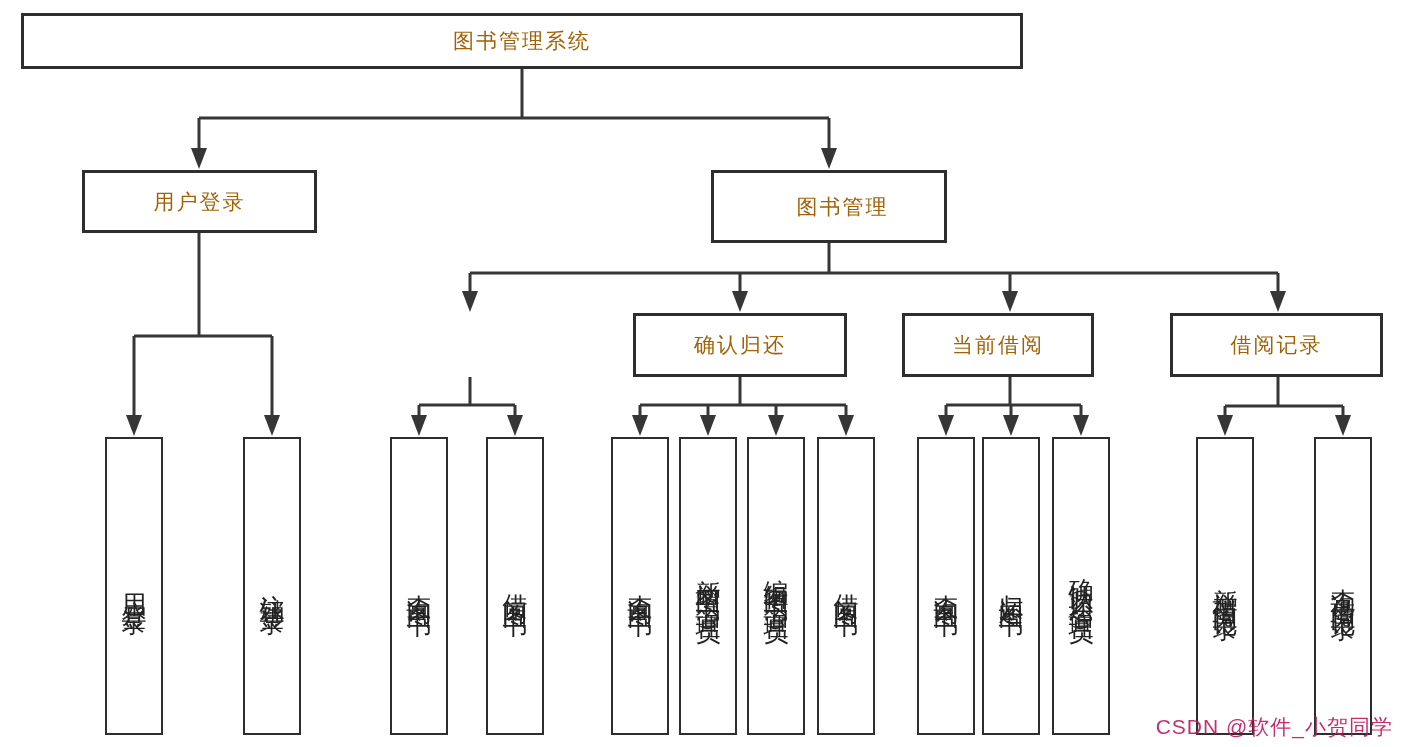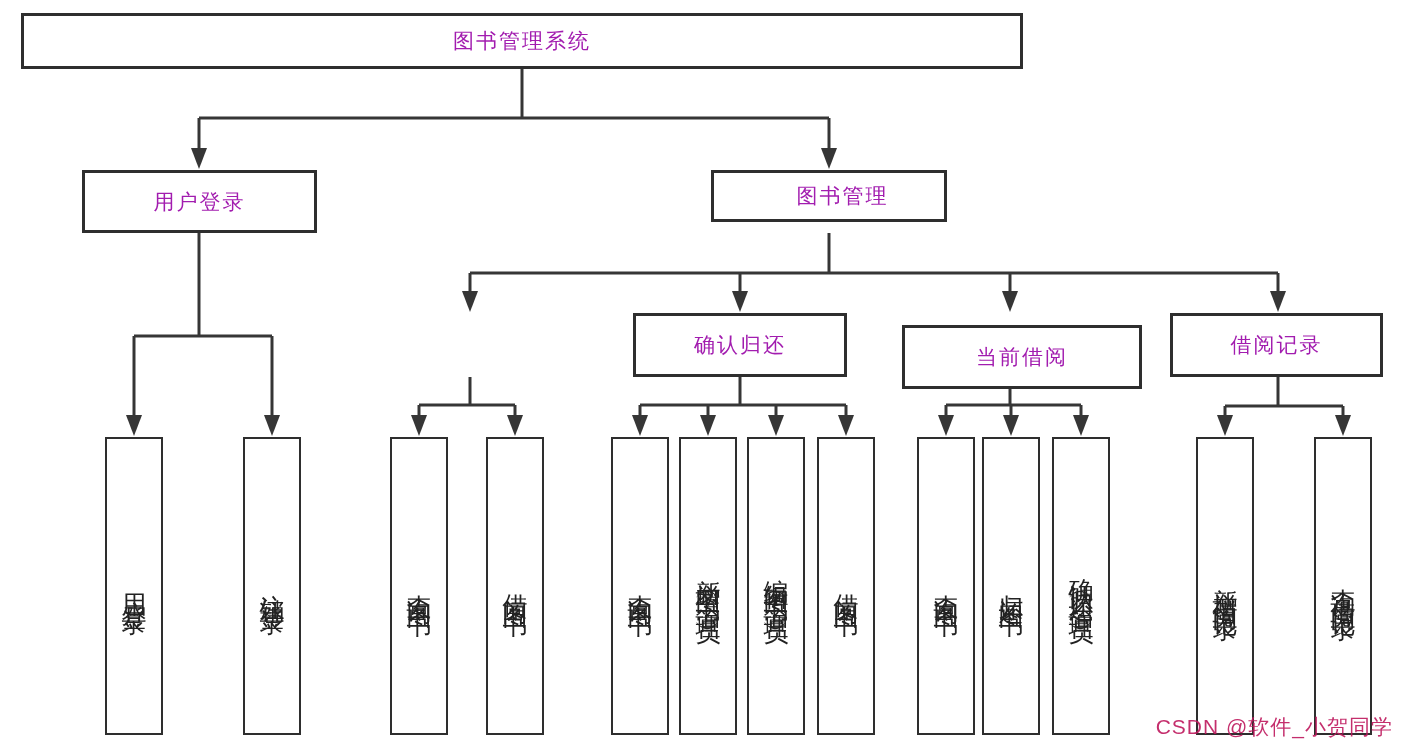--- a/index.html
+++ b/index.html
@@ -25,46 +25,46 @@
     display: flex;
     align-items: center;
     justify-content: center;
     z-index: 2;
     color: #222222;
   }
   .h-label {
     font-size: 21px;
     letter-spacing: 2px;
     white-space: nowrap;
-    color: #a21caf;
+    color: #a16207;
   }
   .leaf {
     width: 58px;
     top: 437px;
     height: 298px;
     border-width: 2.8px;
   }
   .v-label {
     writing-mode: vertical-rl;
     text-orientation: mixed;
     font-size: 25px;
     letter-spacing: 6px;
     line-height: 1;
     white-space: nowrap;
     color: #222222;
   }
   
   #node-root      { left: 21px;   top: 13px;  width: 1002px; height: 56px; border-width: 3.4px; }
   
   #node-user-login      { left: 82px;  top: 170px; width: 235px; height: 63px; }
-  #node-book-management { left: 711px; top: 170px; width: 236px; height: 52px; padding-left: 27px; }
+  #node-book-management { left: 711px; top: 170px; width: 236px; height: 73px; padding-left: 27px; }
   
   #node-new-book-recommend { left: 362px;  top: 313px; width: 217px; height: 64px; }
   #node-book-borrow        { left: 633px;  top: 313px; width: 214px; height: 64px; }
-  #node-current-borrow     { left: 902px;  top: 313px; width: 240px; height: 64px; margin-top: 12px; }
+  #node-current-borrow     { left: 902px;  top: 313px; width: 192px; height: 64px; }
   #node-borrow-records     { left: 1170px; top: 313px; width: 213px; height: 64px; }
   
   #leaf-user-login     { left: 105px; }
   #leaf-logout         { left: 243px; }
   #leaf-query-books-1  { left: 390px; }
   #leaf-borrow-books-1 { left: 486px; }
   #leaf-query-books-2  { left: 611px; }
   #leaf-add-book       { left: 679px; }
   #leaf-edit-book      { left: 747px; }
   #leaf-borrow-books-2 { left: 817px; }

